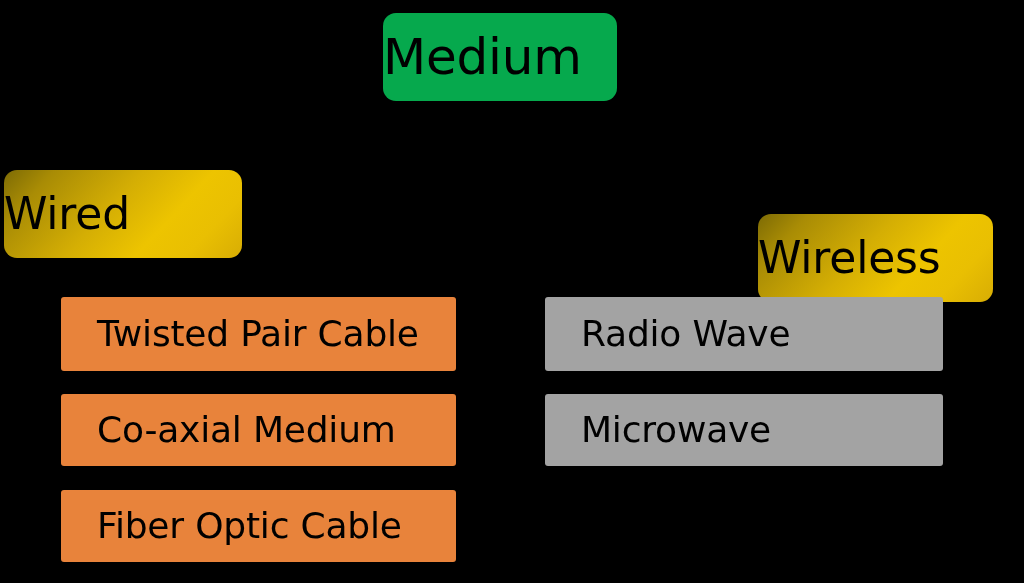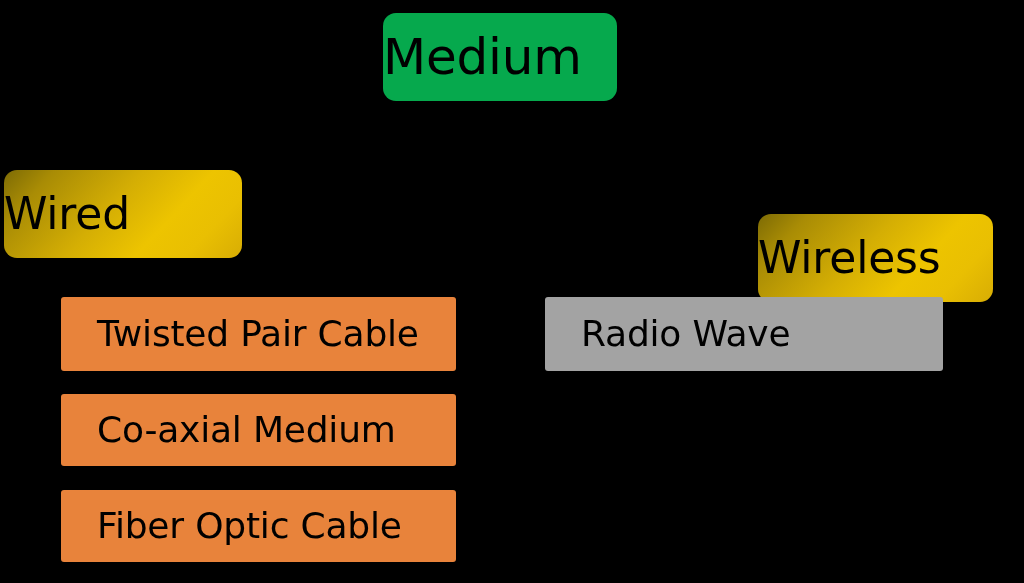--- a/index.html
+++ b/index.html
@@ -98,15 +98,18 @@
   </div>
 
   <div class="node node--leaf node--wired row-3">
     <span>Fiber Optic Cable</span>
   </div>
 
   <div class="node node--leaf node--wireless row-1">
     <span>Radio Wave</span>
   </div>
 
+  <div class="node node--leaf node--wireless row-2">
+    <span>Microwave</span>
+  </div>
 
 
 </div>
 
 </body></html>

